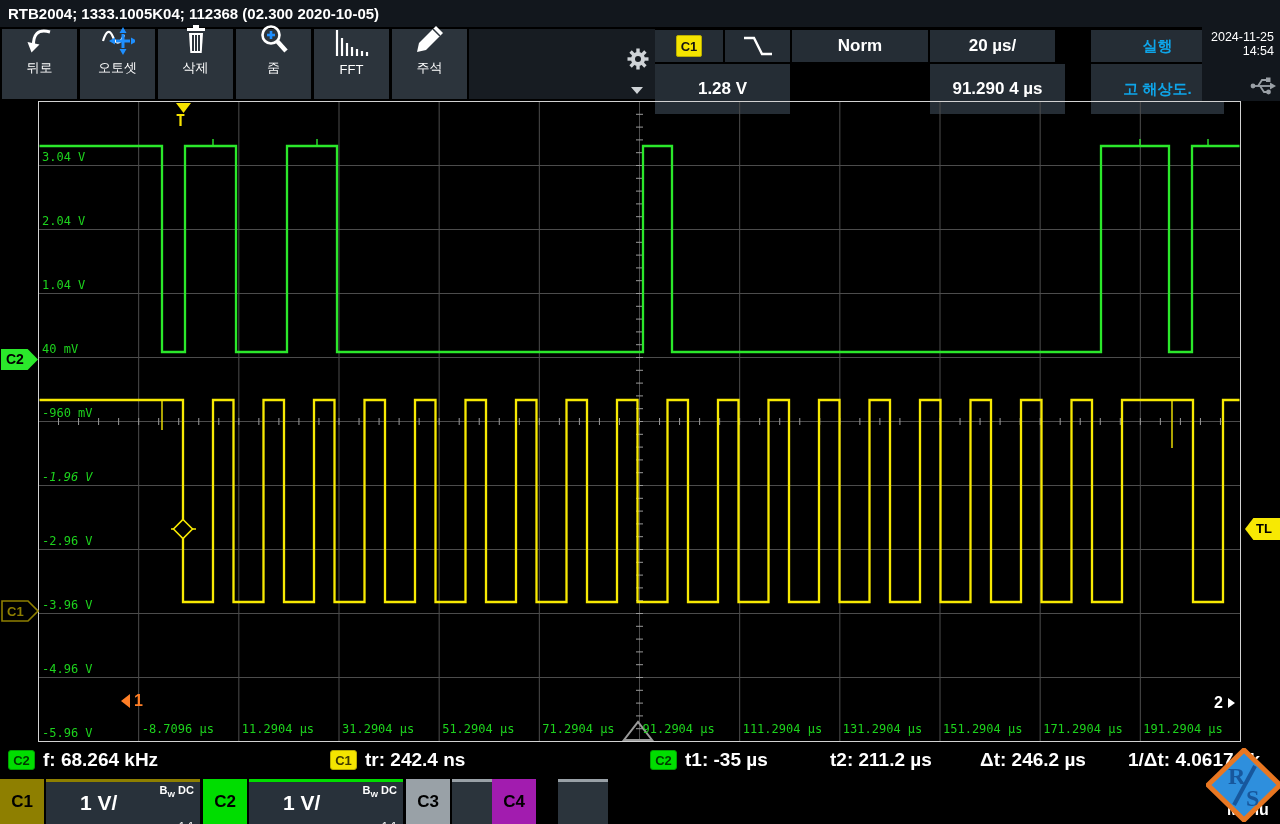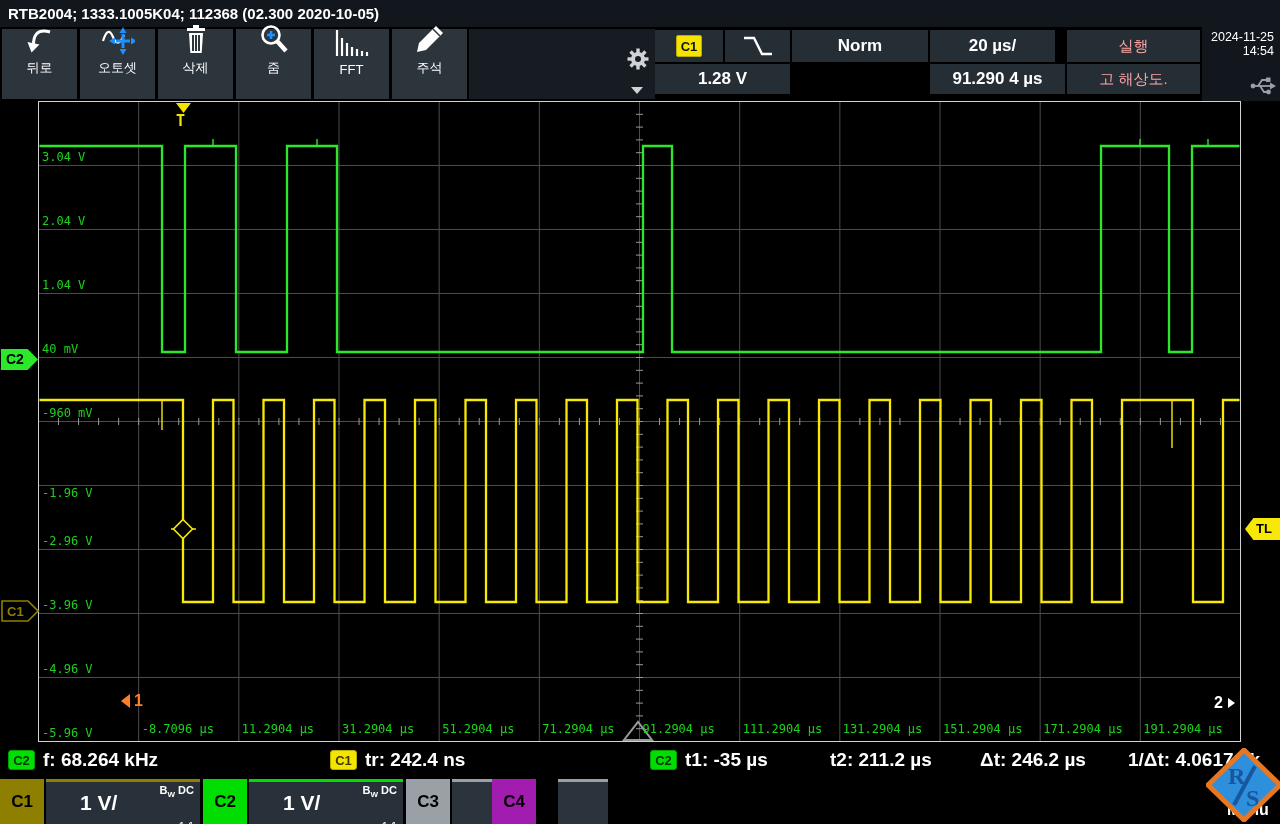--- a/index.html
+++ b/index.html
@@ -15,22 +15,22 @@
   .tb-btn .lbl{font-size:13px;margin-bottom:22px;}
   .tb-btn svg{margin-bottom:4px;}
   .tb-spacer{position:absolute;left:469px;top:2px;width:186px;height:70px;background:#171c22;}
   .gear-wrap{position:absolute;left:620px;top:2px;width:35px;height:70px;}
   .gear-wrap svg{position:absolute;left:6px;top:18px;}
   .gear-caret{position:absolute;left:11px;top:58px;width:0;height:0;border-left:6px solid transparent;
               border-right:6px solid transparent;border-top:7px solid #cfd3d7;}
   
   .cell{position:absolute;background:#252d35;color:#fff;display:flex;align-items:center;justify-content:center;
         font-weight:bold;font-size:17px;box-sizing:border-box;}
-  .cell.dim{font-weight:normal;color:#fca5a5;font-size:15px;}
-  .row1{top:3px;height:32px;} .row2{top:37px;height:30px;}
+  .cell.dim{font-weight:bold;color:#0ea5e9;font-size:15px;margin-left:24px;}
+  .row1{top:3px;height:32px;} .row2{top:37px;height:50px;}
   .trig-src-badge{background:#f4e400;border:1px solid #b9ad00;color:#111;font-weight:bold;font-size:13px;
                   width:24px;height:20px;display:flex;align-items:center;justify-content:center;border-radius:2px;}
   .date-panel{position:absolute;left:1202px;top:0px;width:78px;height:74px;background:#12171d;color:#fff;
               font-size:12.5px;text-align:right;box-sizing:border-box;padding:3px 6px 0 0;}
   .usb-wrap{position:absolute;right:4px;bottom:4px;}
   
   .vlabel{position:absolute;left:42px;color:#1dd31d;font-family:"DejaVu Sans Mono",monospace;font-size:12px;white-space:pre;}
   .tlabel{position:absolute;top:722px;color:#1dd31d;font-family:"DejaVu Sans Mono",monospace;font-size:12px;white-space:pre;}
   .gnd-c2{position:absolute;left:1px;top:349px;width:37px;height:21px;background:#2be82b;color:#000;
           font-weight:bold;font-size:14px;line-height:21px;padding-left:5px;box-sizing:border-box;
@@ -379,21 +379,21 @@
     <line x1="171" y1="529" x2="196" y2="529" stroke="#f7e903" stroke-width="1.5"></line>
     <polygon points="183,519.5 192.5,529 183,538.5 173.5,529" fill="#000" stroke="#f7e903" stroke-width="1.6"></polygon>
   </svg>
 
   <div id="vlabels">
       <span class="vlabel" style="top: 150px;">3.04 V</span>
       <span class="vlabel" style="top: 214px;">2.04 V</span>
       <span class="vlabel" style="top: 278px;">1.04 V</span>
       <span class="vlabel" style="top: 342px;">40 mV</span>
       <span class="vlabel" style="top: 406px;">-960 mV</span>
-      <span class="vlabel" style="top: 486px;">-1.96 V</span>
+      <span class="vlabel" style="top: 470px; font-style: italic;">-1.96 V</span>
       <span class="vlabel" style="top: 534px;">-2.96 V</span>
       <span class="vlabel" style="top: 598px;">-3.96 V</span>
       <span class="vlabel" style="top: 662px;">-4.96 V</span>
       <span class="vlabel" style="top: 726px;">-5.96 V</span>
     </div>
   <div id="tlabels">
       <span class="tlabel" style="left: 141.667px;">-8.7096 µs</span>
       <span class="tlabel" style="left: 241.833px;">11.2904 µs</span>
       <span class="tlabel" style="left: 342px;">31.2904 µs</span>
       <span class="tlabel" style="left: 442.167px;">51.2904 µs</span>

